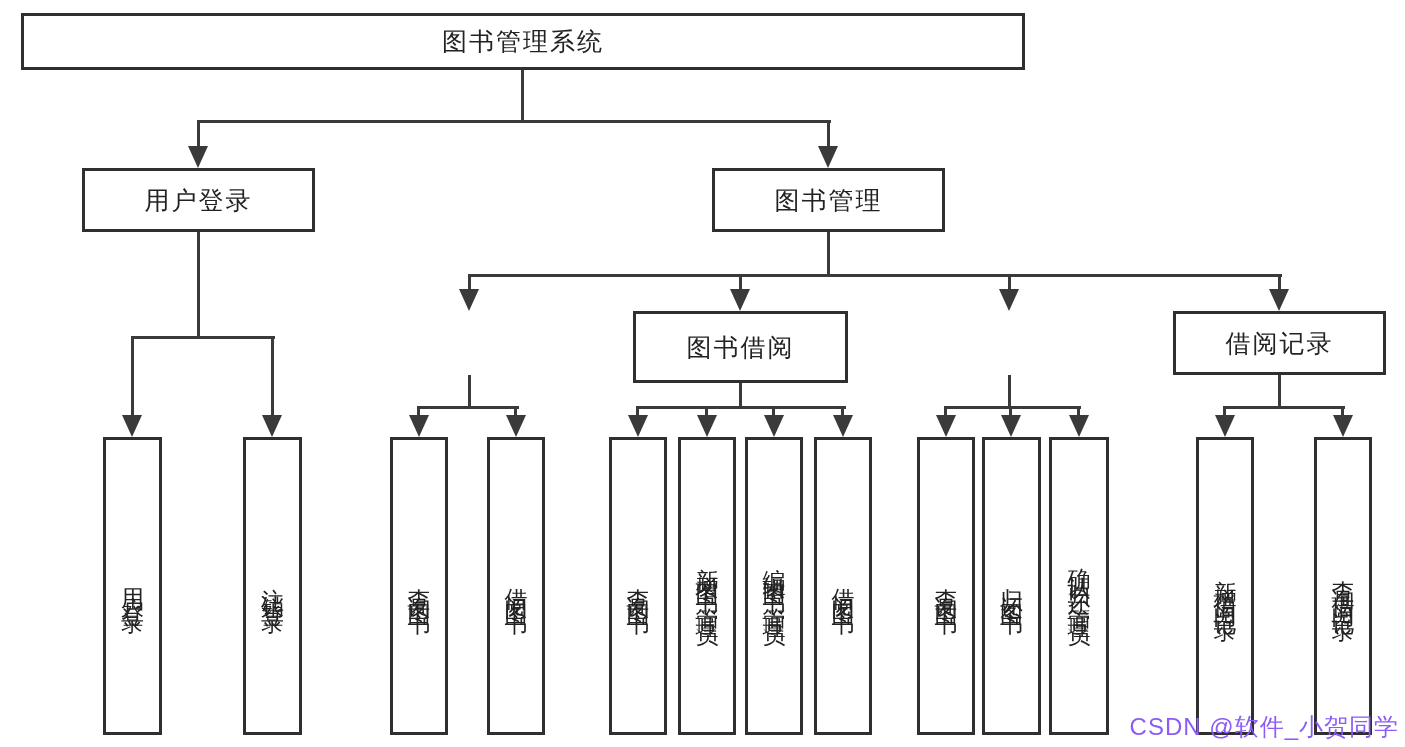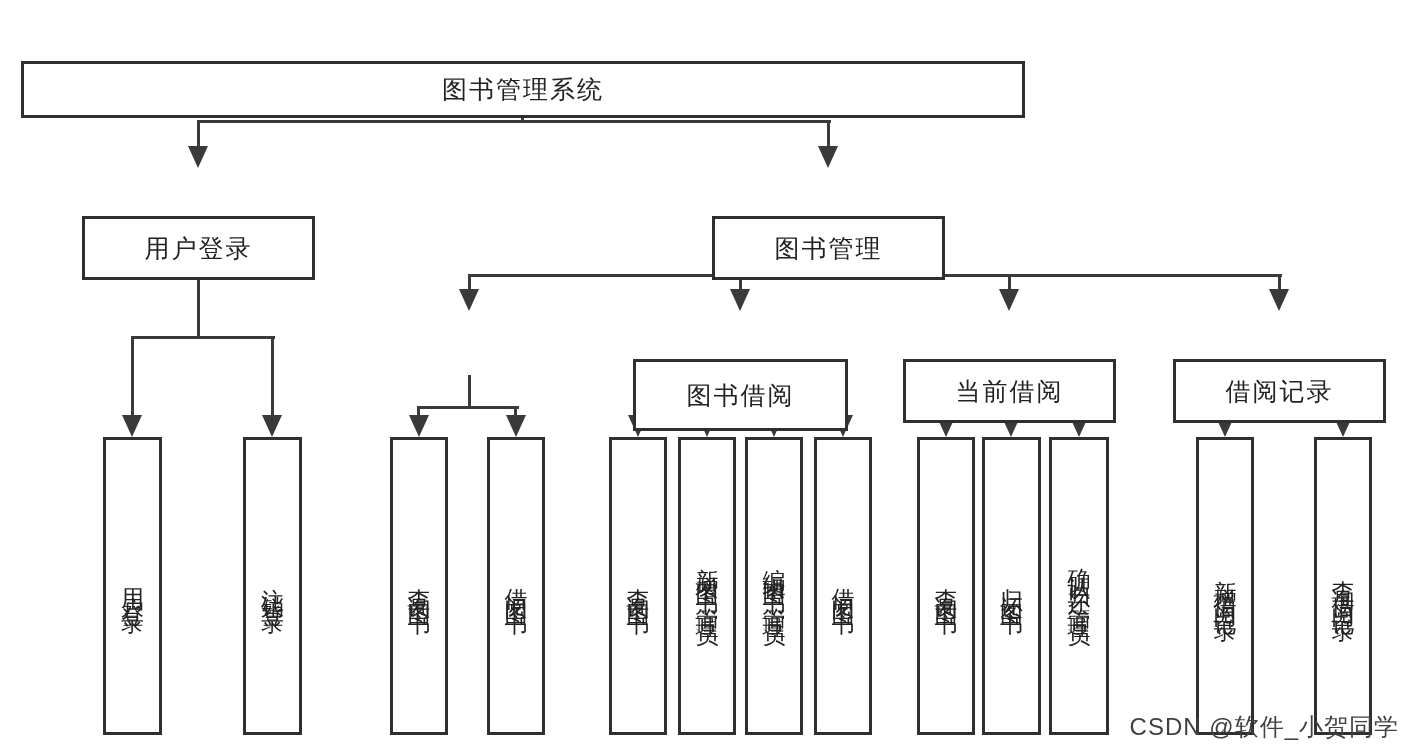--- a/index.html
+++ b/index.html
@@ -6,42 +6,42 @@
   #stage {
     position:relative; width:1405px; height:747px;
     background:#ffffff; overflow:hidden;
     font-family:"Liberation Sans","DejaVu Sans",sans-serif;
     color:#1f1f1f;
   }
   .box {
     position:absolute; box-sizing:border-box;
     border:3px solid #2f2f2f; background:#ffffff;
     display:flex; align-items:center; justify-content:center;
-    font-size:25px; letter-spacing:2px; color:#222;margin-top:48px;
+    font-size:25px; letter-spacing:2px; color:#222;
   }
   .root { border-width:3px; }
   .vbox {
     position:absolute; box-sizing:border-box;
     border:3px solid #2f2f2f; background:#ffffff;
     display:flex; align-items:center; justify-content:center;
   }
   .vbox .vtext {
     writing-mode:vertical-rl; text-orientation:mixed;
     font-size:23px; letter-spacing:8px; color:#222; line-height:1;
   }
   .hline { position:absolute; height:3px; background:#3a3a3a; }
   .vline { position:absolute; width:3px; background:#3a3a3a; }
   .arrow {
     position:absolute; width:0; height:0;
     border-left:10px solid transparent; border-right:10px solid transparent;
     border-top:22px solid #3a3a3a;
   }
   .watermark {
     position:absolute; right:6px; bottom:4px;
-    font-size:24px; color:#404040; letter-spacing:1px;
+    font-size:24px; color:#8b5cf6; letter-spacing:1px;
     white-space:nowrap;
   }
 </style>
 </head>
 <body>
 
 <div id="stage">
 
   <div class="vline" style="left:521px;top:70px;height:50px;"></div>
   <div class="hline" style="left:197px;top:120px;width:634px;"></div>
@@ -109,23 +109,20 @@
   <div class="box" style="left:82px;top:168px;width:233px;height:64px;">
     <span>用户登录</span>
   </div>
   <div class="box" style="left:712px;top:168px;width:233px;height:64px;">
     <span>图书管理</span>
   </div>
 
   <div class="box" style="left:633px;top:311px;width:215px;height:72px;">
     <span>图书借阅</span>
   </div>
-  <div class="box" style="left:903px;top:311px;width:213px;height:64px;">
-    <span>当前借阅</span>
-  </div>
   <div class="box" style="left:1173px;top:311px;width:213px;height:64px;">
     <span>借阅记录</span>
   </div>
 
   <div class="vbox" style="left:103px;top:437px;width:59px;height:298px;">
     <span class="vtext">用户登录</span>
   </div>
   <div class="vbox" style="left:243px;top:437px;width:59px;height:298px;">
     <span class="vtext">注销登录</span>
   </div>

